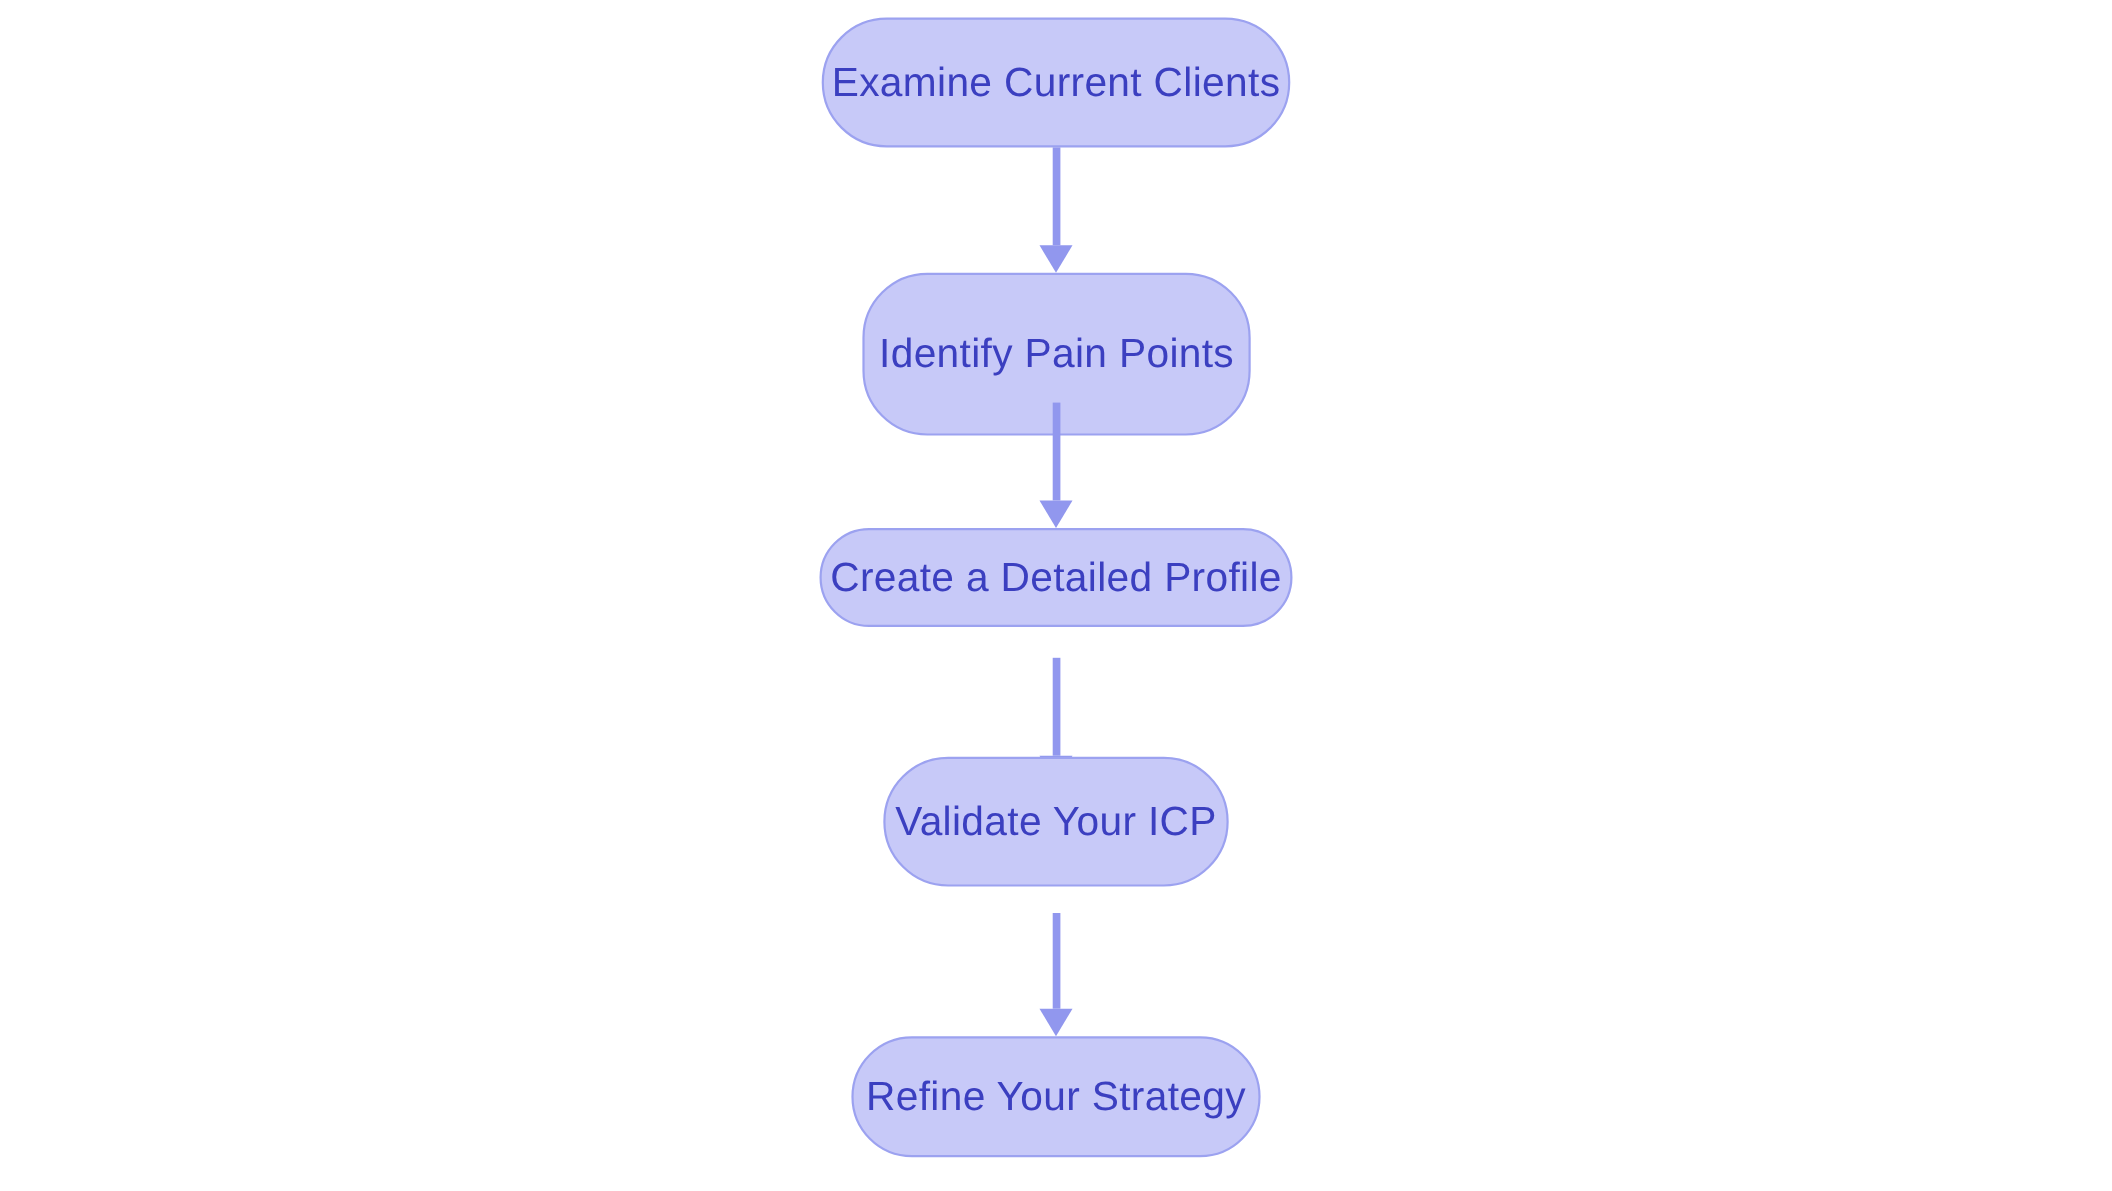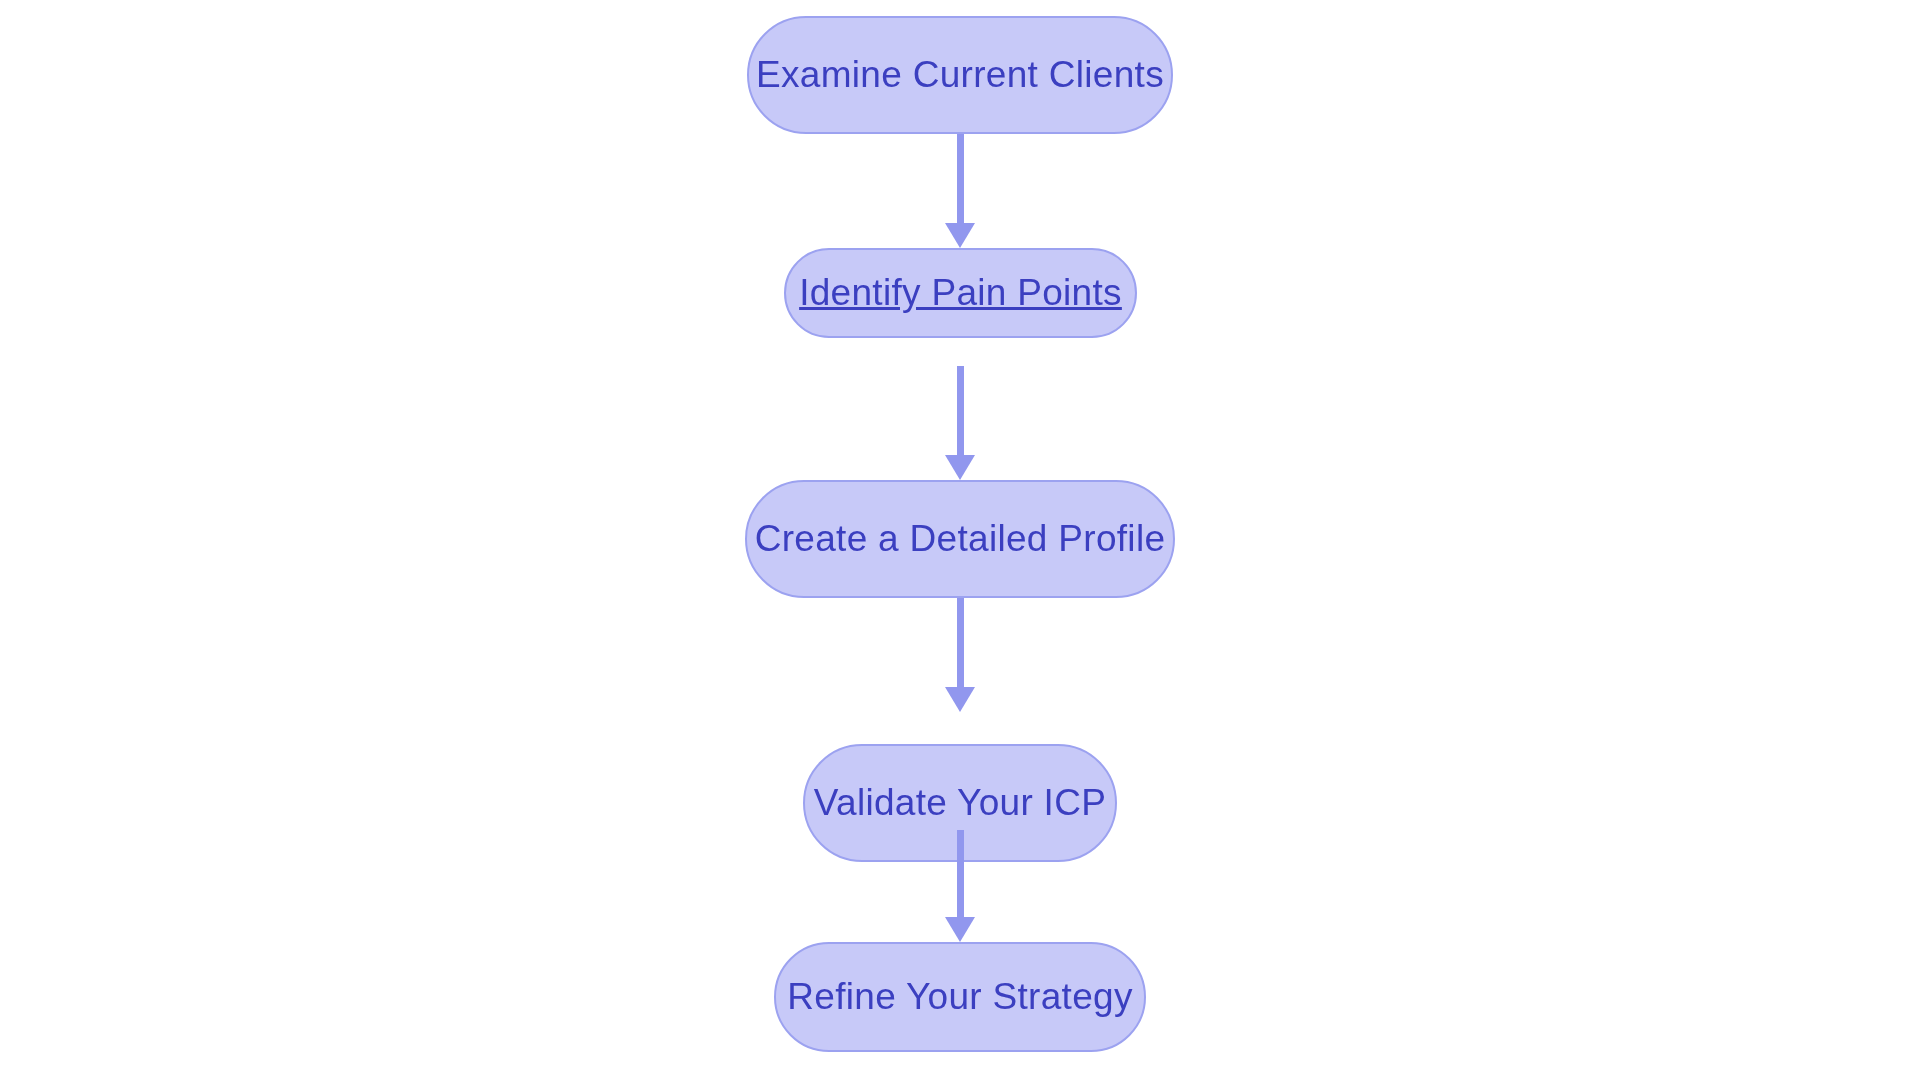--- a/index.html
+++ b/index.html
@@ -56,39 +56,39 @@
 
   <div class="flow-node" style="left:747px; top:16px; width:426px; height:118px;">
     <span>Examine Current Clients</span>
   </div>
 
   <div class="flow-arrow" style="left:945px; top:134px; height:114px;">
     <div class="arrow-line"></div>
     <div class="arrow-head"></div>
   </div>
 
-  <div class="flow-node" style="left:784px; top:248px; width:353px; height:90px;text-decoration:underline;">
+  <div class="flow-node" style="left:784px; top:248px; width:353px; height:148px;">
     <span>Identify Pain Points</span>
   </div>
 
   <div class="flow-arrow" style="left:945px; top:366px; height:114px;">
     <div class="arrow-line"></div>
     <div class="arrow-head"></div>
   </div>
 
-  <div class="flow-node" style="left:745px; top:480px; width:430px; height:118px;">
+  <div class="flow-node" style="left:745px; top:480px; width:430px; height:90px;">
     <span>Create a Detailed Profile</span>
   </div>
 
   <div class="flow-arrow" style="left:945px; top:598px; height:114px;">
     <div class="arrow-line"></div>
     <div class="arrow-head"></div>
   </div>
 
-  <div class="flow-node" style="left:803px; top:744px; width:314px; height:118px;">
+  <div class="flow-node" style="left:803px; top:688px; width:314px; height:118px;">
     <span>Validate Your ICP</span>
   </div>
 
   <div class="flow-arrow" style="left:945px; top:830px; height:112px;">
     <div class="arrow-line"></div>
     <div class="arrow-head"></div>
   </div>
 
   <div class="flow-node" style="left:774px; top:942px; width:372px; height:110px;">
     <span>Refine Your Strategy</span>

